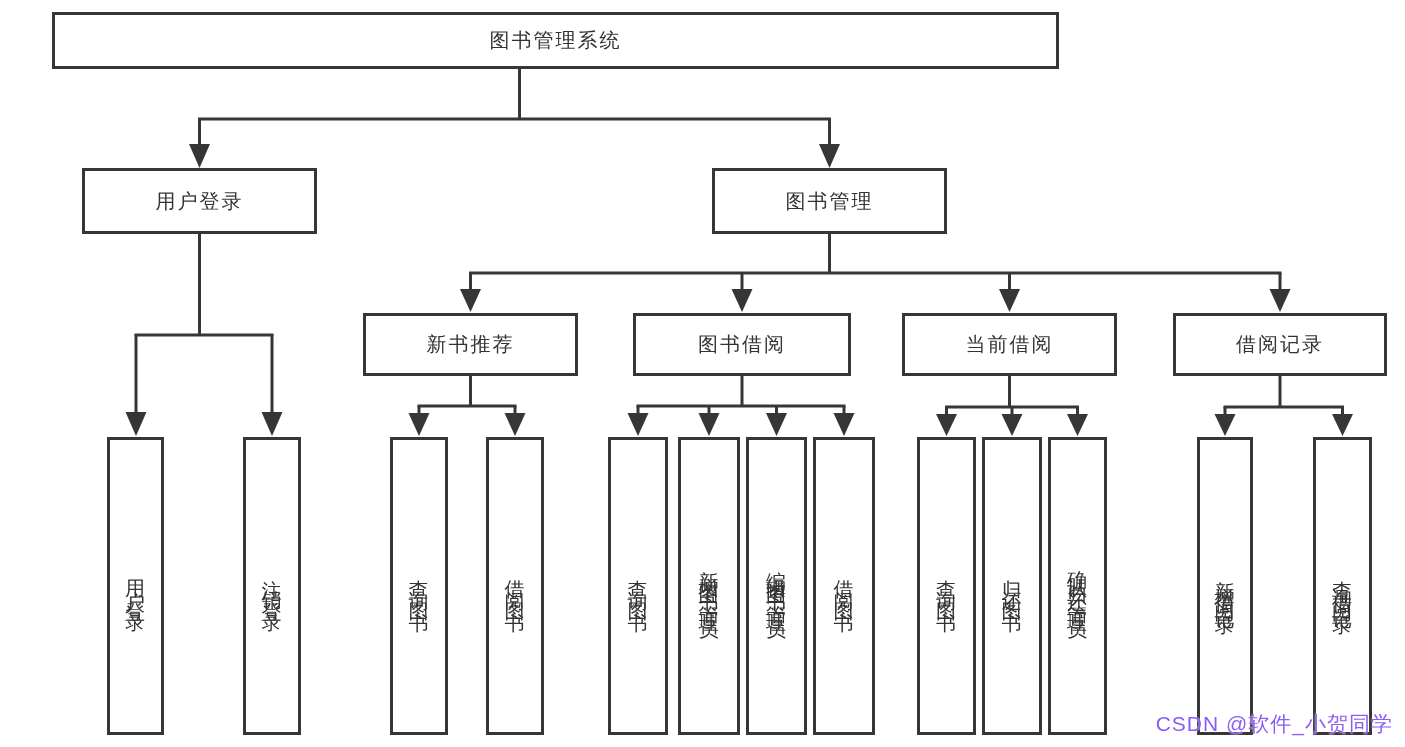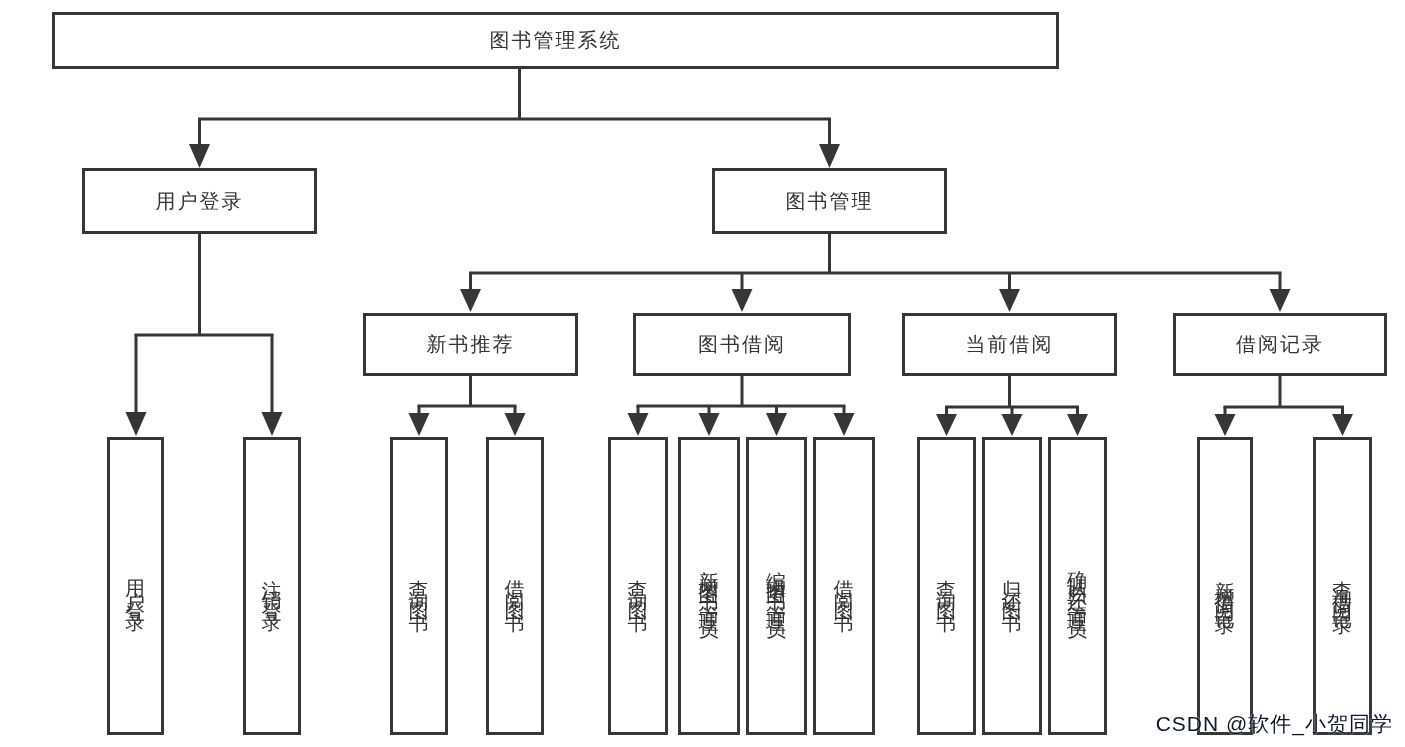--- a/index.html
+++ b/index.html
@@ -16,21 +16,21 @@
   }
   .node .lbl{font-size:20px;letter-spacing:2px;color:#333;white-space:nowrap;}
   .leaf .lbl{
     writing-mode:vertical-lr;text-orientation:mixed;
     font-size:20px;letter-spacing:11px;line-height:1;white-space:nowrap;
   }
   .leaf .lbl.long{letter-spacing:7px;}
   .root-box{left:16px;top:12px;width:1007px;height:57px;margin-left:36px;}
   .watermark{
     position:absolute;top:710px;right:12px;
-    font-size:21px;color:#0f172a;letter-spacing:1px;
+    font-size:21px;color:#8b5cf6;letter-spacing:1px;
     text-shadow:0 0 2px #ffffff;white-space:nowrap;
   }
 </style>
 </head>
 <body>
 
 <div class="canvas">
 
   <svg class="connectors" width="1405" height="747" viewBox="0 0 1405 747">
     <g stroke="#363636" stroke-width="3" fill="none">

